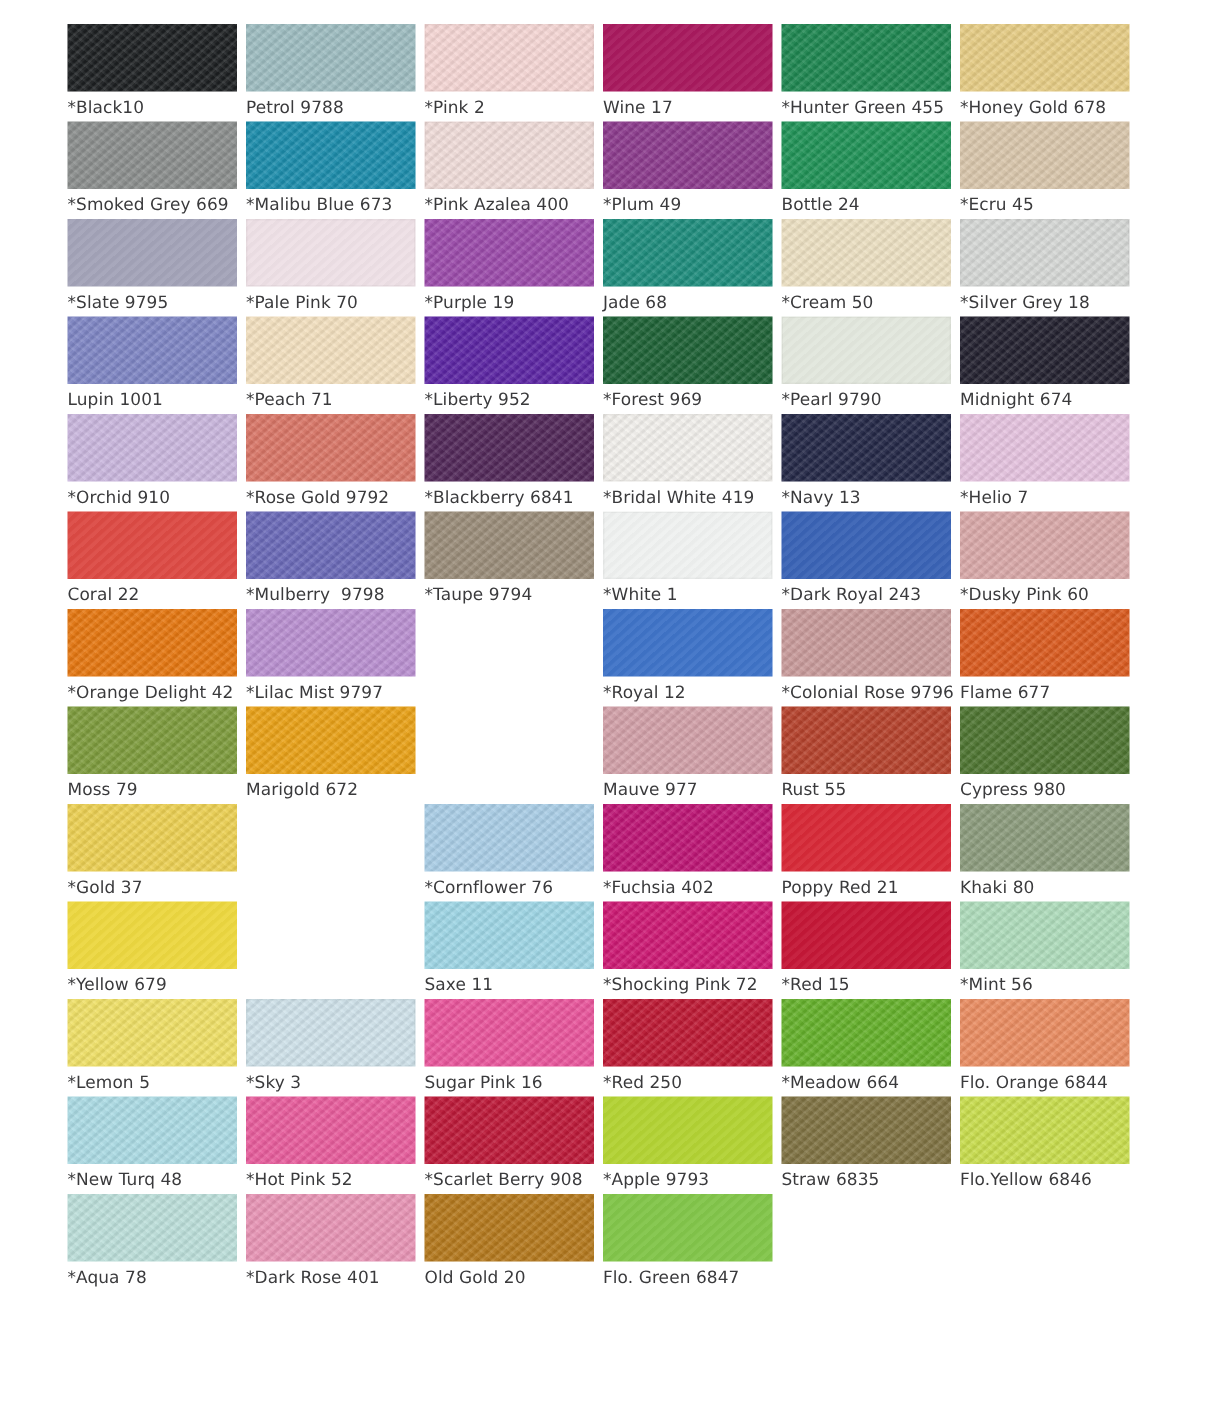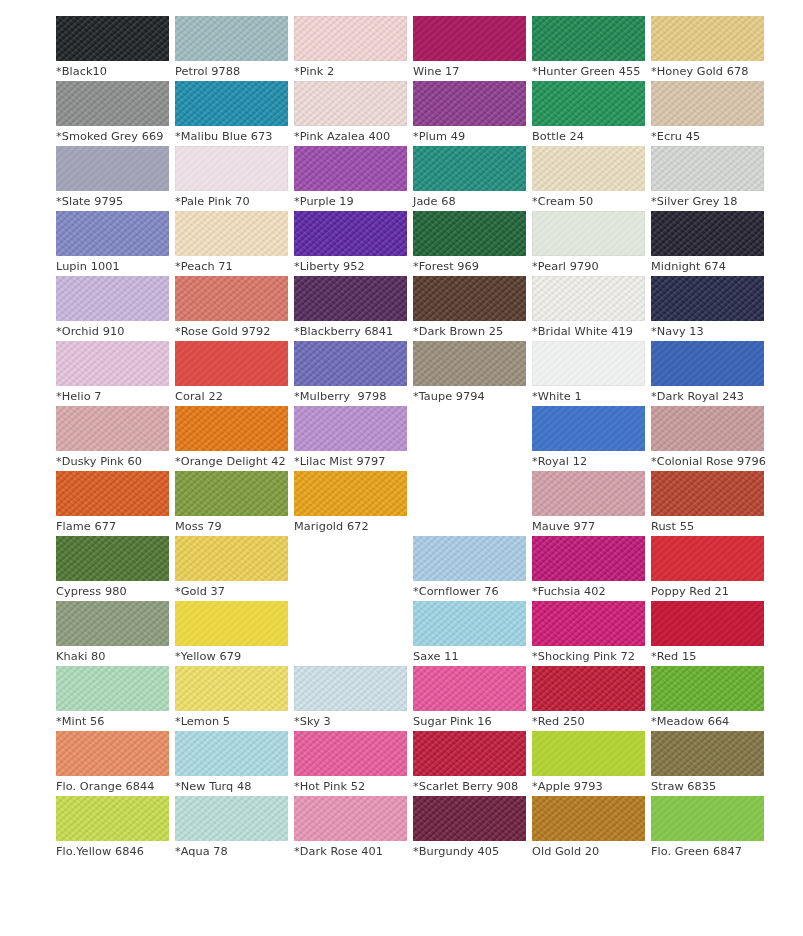--- a/index.html
+++ b/index.html
@@ -19,21 +19,20 @@
     height: 936px;
     box-sizing: border-box;
     padding: 16px 0 0 45px;
   }
   .swatch-grid {
     display: grid;
     grid-template-columns: repeat(6, 113px);
     column-gap: 6px;
     row-gap: 0px;
     grid-auto-rows: 65px;
-    margin-left: 11px;
   }
   .swatch-cell {
     width: 113px;
     height: 65px;
     position: relative;
   }
   .swatch-chip {
     width: 113px;
     height: 45px;
     display: block;
@@ -194,24 +193,20 @@
       </div>
       <div class="swatch-cell">
         <div class="swatch-chip" style="background-color: rgb(217, 117, 102);"></div>
         <div class="swatch-label">*Rose Gold 9792</div>
       </div>
       <div class="swatch-cell">
         <div class="swatch-chip" style="background-color: rgb(81, 39, 88);"></div>
         <div class="swatch-label">*Blackberry 6841</div>
       </div>
       <div class="swatch-cell">
-        <div class="swatch-chip" style="background-color: rgb(84, 56, 42);"></div>
-        <div class="swatch-label">*Dark Brown 25</div>
-      </div>
-      <div class="swatch-cell">
         <div class="swatch-chip pale" style="background-color: rgb(242, 240, 236);"></div>
         <div class="swatch-label">*Bridal White 419</div>
       </div>
       <div class="swatch-cell">
         <div class="swatch-chip" style="background-color: rgb(35, 39, 70);"></div>
         <div class="swatch-label">*Navy 13</div>
       </div>
       <div class="swatch-cell">
         <div class="swatch-chip" style="background-color: rgb(229, 195, 223);"></div>
         <div class="swatch-label">*Helio 7</div>
@@ -372,24 +367,20 @@
         <div class="swatch-chip" style="background-color: rgb(200, 221, 76);"></div>
         <div class="swatch-label">Flo.Yellow 6846</div>
       </div>
       <div class="swatch-cell">
         <div class="swatch-chip" style="background-color: rgb(188, 223, 218);"></div>
         <div class="swatch-label">*Aqua 78</div>
       </div>
       <div class="swatch-cell">
         <div class="swatch-chip" style="background-color: rgb(232, 148, 181);"></div>
         <div class="swatch-label">*Dark Rose 401</div>
-      </div>
-      <div class="swatch-cell">
-        <div class="swatch-chip" style="background-color: rgb(107, 29, 59);"></div>
-        <div class="swatch-label">*Burgundy 405</div>
       </div>
       <div class="swatch-cell">
         <div class="swatch-chip" style="background-color: rgb(180, 120, 28);"></div>
         <div class="swatch-label">Old Gold 20</div>
       </div>
       <div class="swatch-cell">
         <div class="swatch-chip smooth" style="background-color: rgb(130, 197, 74);"></div>
         <div class="swatch-label">Flo. Green 6847</div>
       </div>
     </div>

